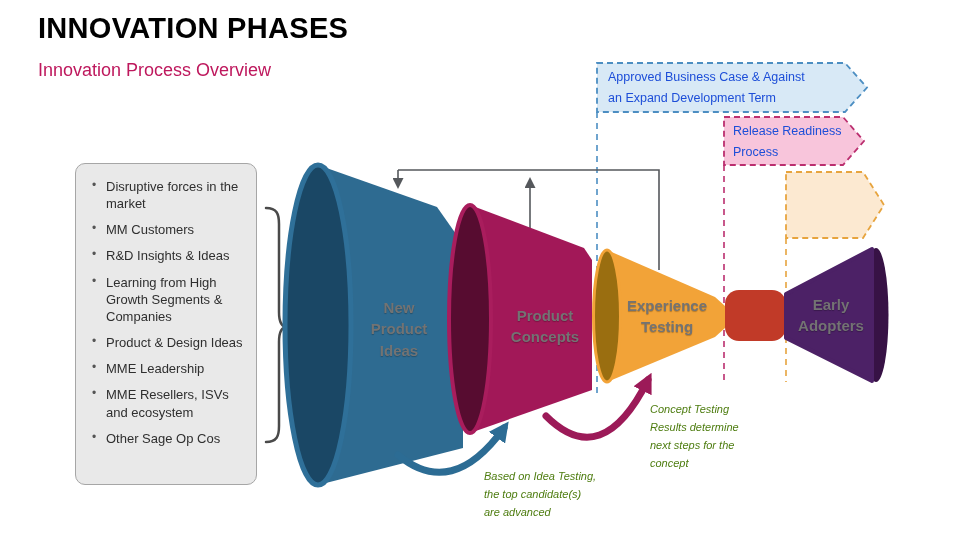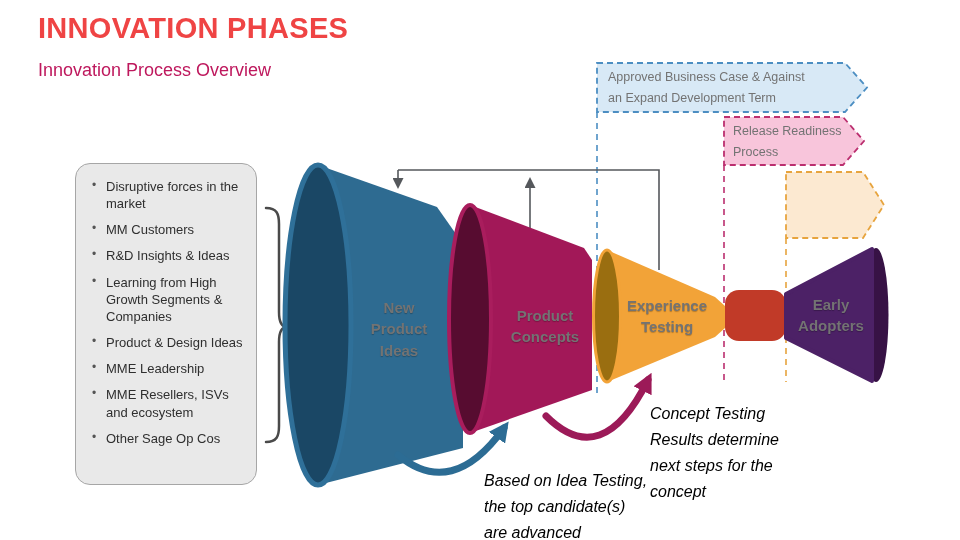--- a/index.html
+++ b/index.html
@@ -2,48 +2,48 @@
 <html><head>
 <meta charset="utf-8">
 <style>
   html,body{margin:0;padding:0;background:#ffffff;}
   .slide{
     position:relative;width:960px;height:540px;overflow:hidden;background:#ffffff;
     font-family:"Liberation Sans", sans-serif;
   }
   .abs{position:absolute;}
   .page-title{
-    left:38px;top:12px;font-size:29px;font-weight:800;color:#ef4444;letter-spacing:.3px;
+    left:38px;top:12px;font-size:29px;font-weight:800;color:#000000;letter-spacing:.3px;
   }
   .page-subtitle{
     left:38px;top:60px;font-size:18px;font-weight:400;color:#be185d;
   }
   .diagram-svg{left:0;top:0;width:960px;height:540px;}
   .sidebar{
     left:75px;top:163px;width:182px;height:322px;box-sizing:border-box;
-    background:#e9e9e9;border:1.5px solid #a6a6a6;border-radius:15px;
+    background:#e9e9e9;border:1.5px solid #a6a6a6;border-radius:10px;
     padding:14px 6px 8px 0;
   }
   .sidebar ul{margin:0;padding:0;list-style:none;}
   .sidebar li{
     position:relative;padding-left:30px;margin-bottom:9px;
     font-size:13px;line-height:1.32;color:#2f2f2f;
   }
   .sidebar li::before{
     content:"\2022";position:absolute;left:16px;top:0;color:#555;font-size:12px;
   }
   .stage-label{
     color:#737373;font-weight:700;font-size:15px;line-height:1.42;
     text-align:center;white-space:pre-line;text-shadow:0 1px 1px rgba(0,0,0,.25);
   }
   .callout-text{
-    font-size:12.5px;line-height:1.66;color:#737373;white-space:pre-line;
+    font-size:12.5px;line-height:1.66;color:#1d4ed8;white-space:pre-line;
   }
   .note{
-    font-size:16px;line-height:1.63;color:#000000;font-style:italic;white-space:pre-line;
+    font-size:11px;line-height:1.63;color:#4d7c0f;font-style:italic;white-space:pre-line;
   }
 </style>
 </head>
 <body>
 
 <div class="slide">
 
   <div class="abs page-title">INNOVATION PHASES</div>
   <div class="abs page-subtitle">Innovation Process Overview</div>
 

